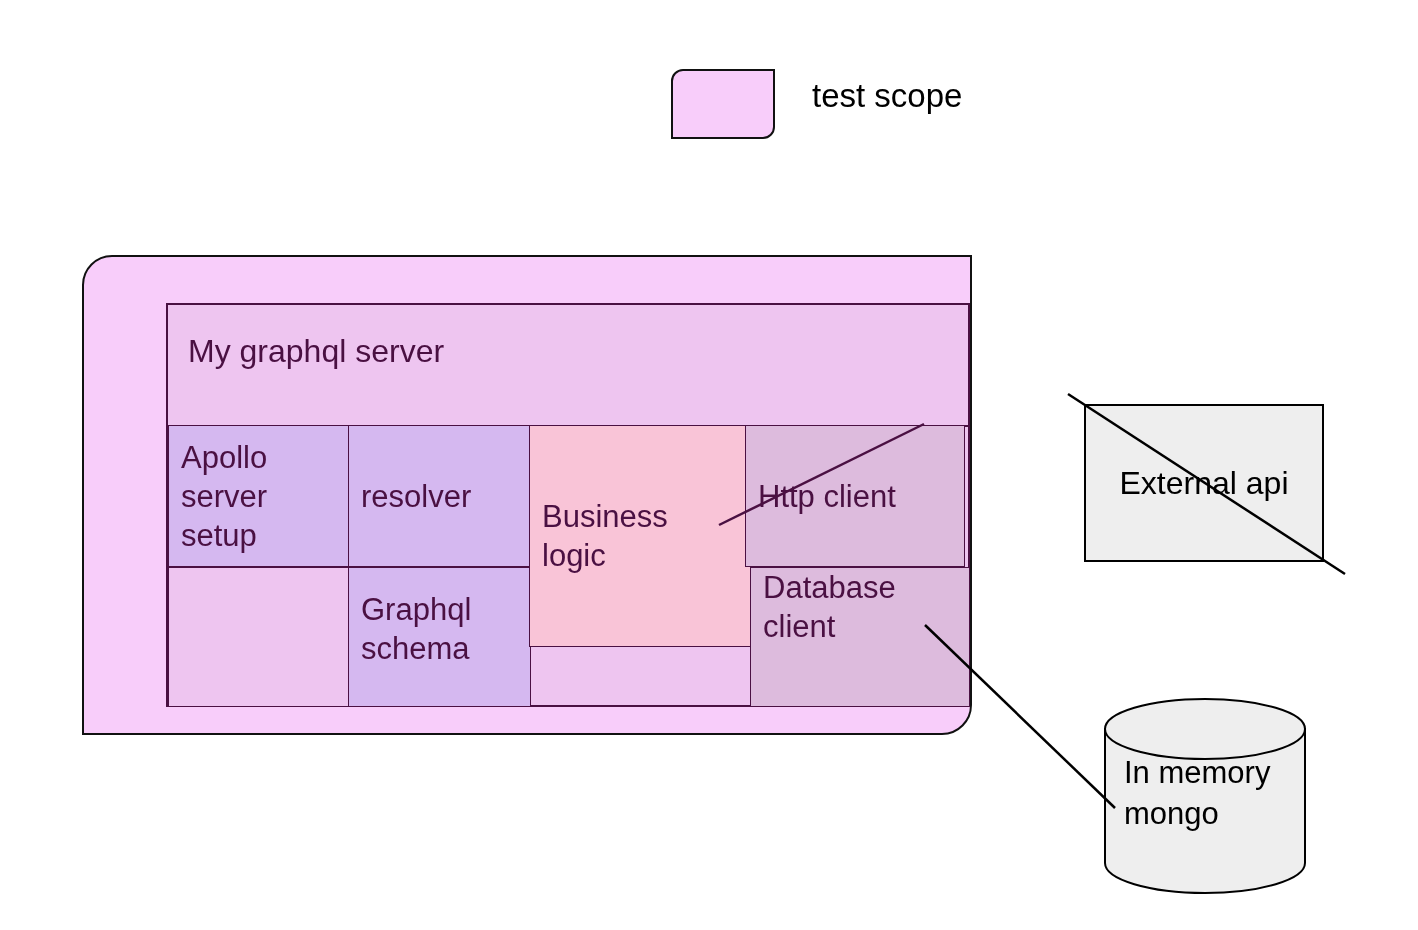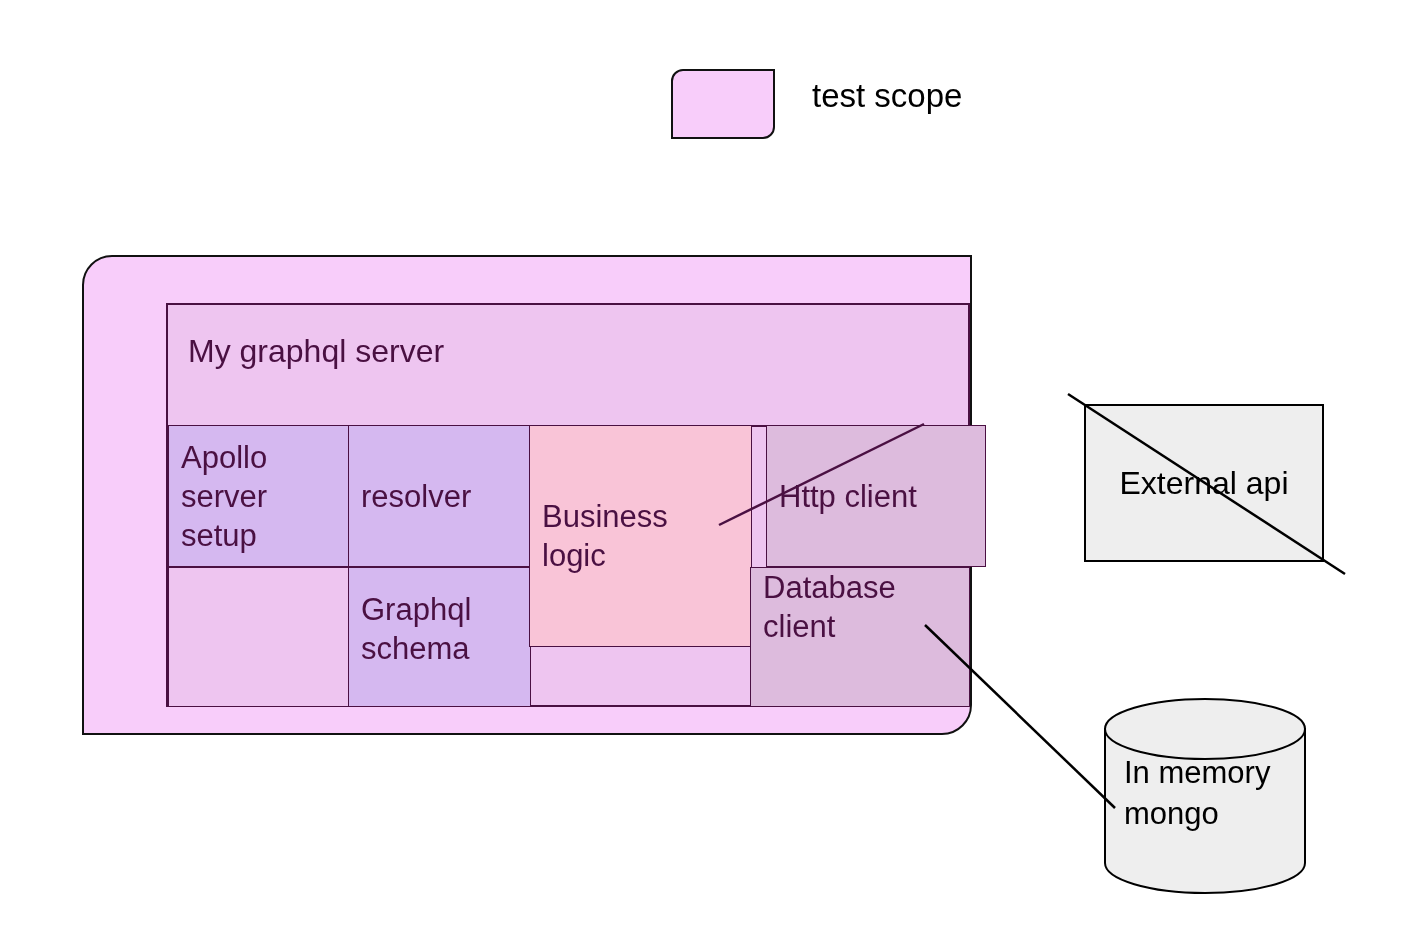--- a/index.html
+++ b/index.html
@@ -113,21 +113,21 @@
     left: 180px; top: 262px; width: 183px; height: 140px;
     background: #d5b8f0;
     align-items: flex-start;
     padding-top: 22px;
   }
   #cell-business {
     left: 361px; top: 120px; width: 223px; height: 222px;
     background: #f9c4d7;
   }
   #cell-http {
-    left: 598px; top: 120px; width: 220px; height: 142px;
+    left: 577px; top: 120px; width: 220px; height: 142px;
     background: #ddbbdd;
   }
   #cell-database {
     left: 582px; top: 262px; width: 220px; height: 140px;
     background: #ddbbdd;
     align-items: flex-start;
   }
 
   
   #external-api {

